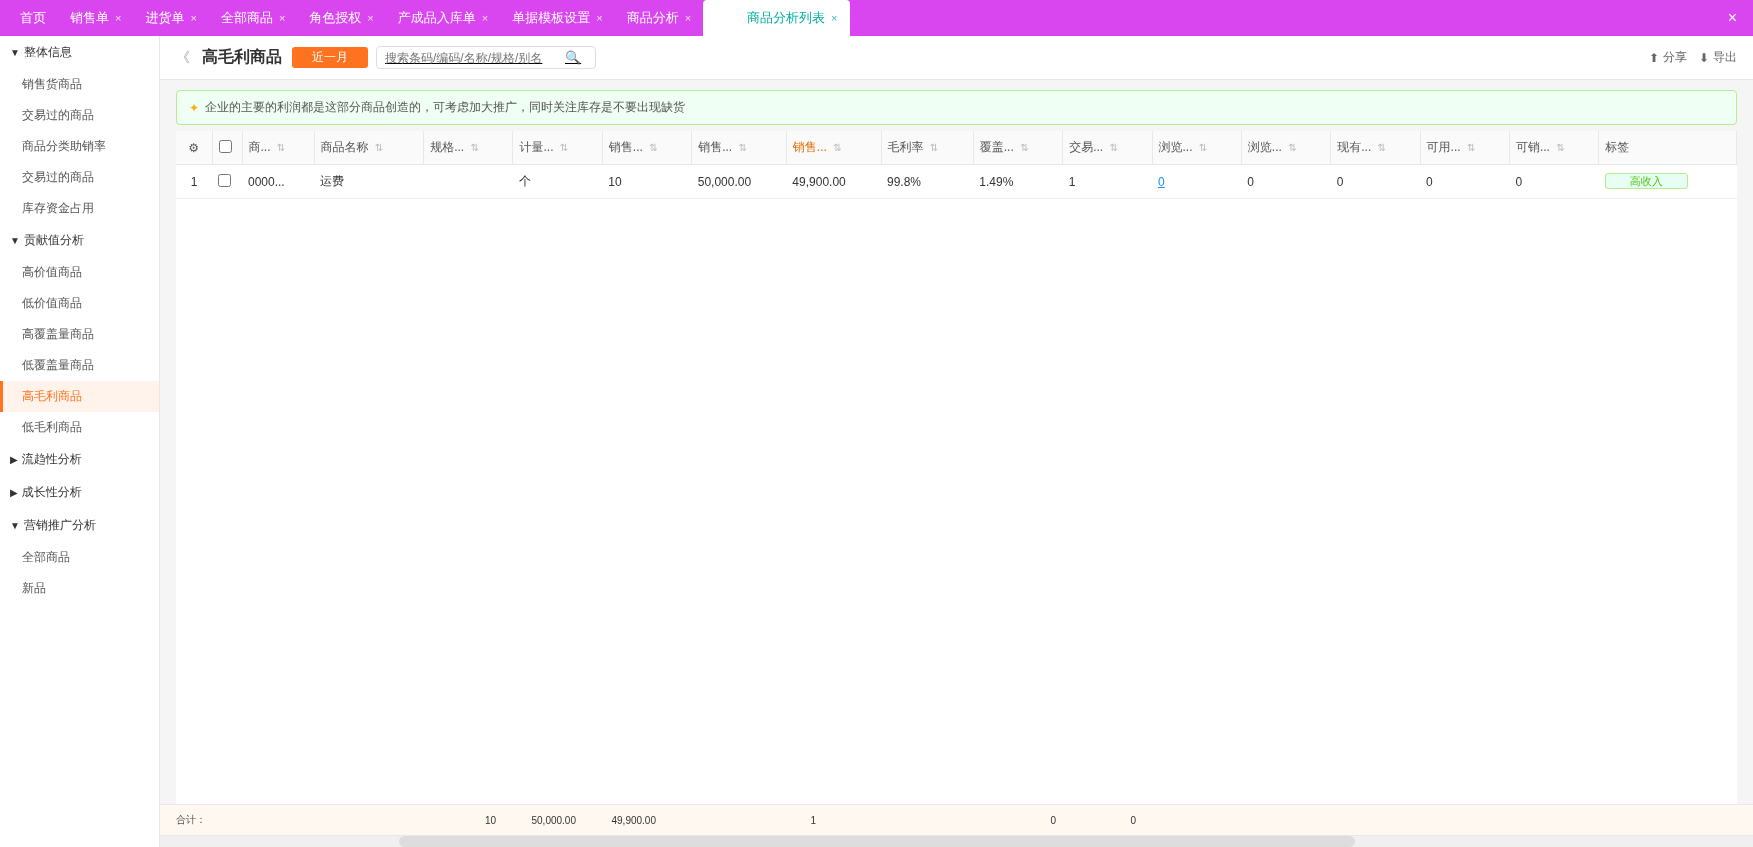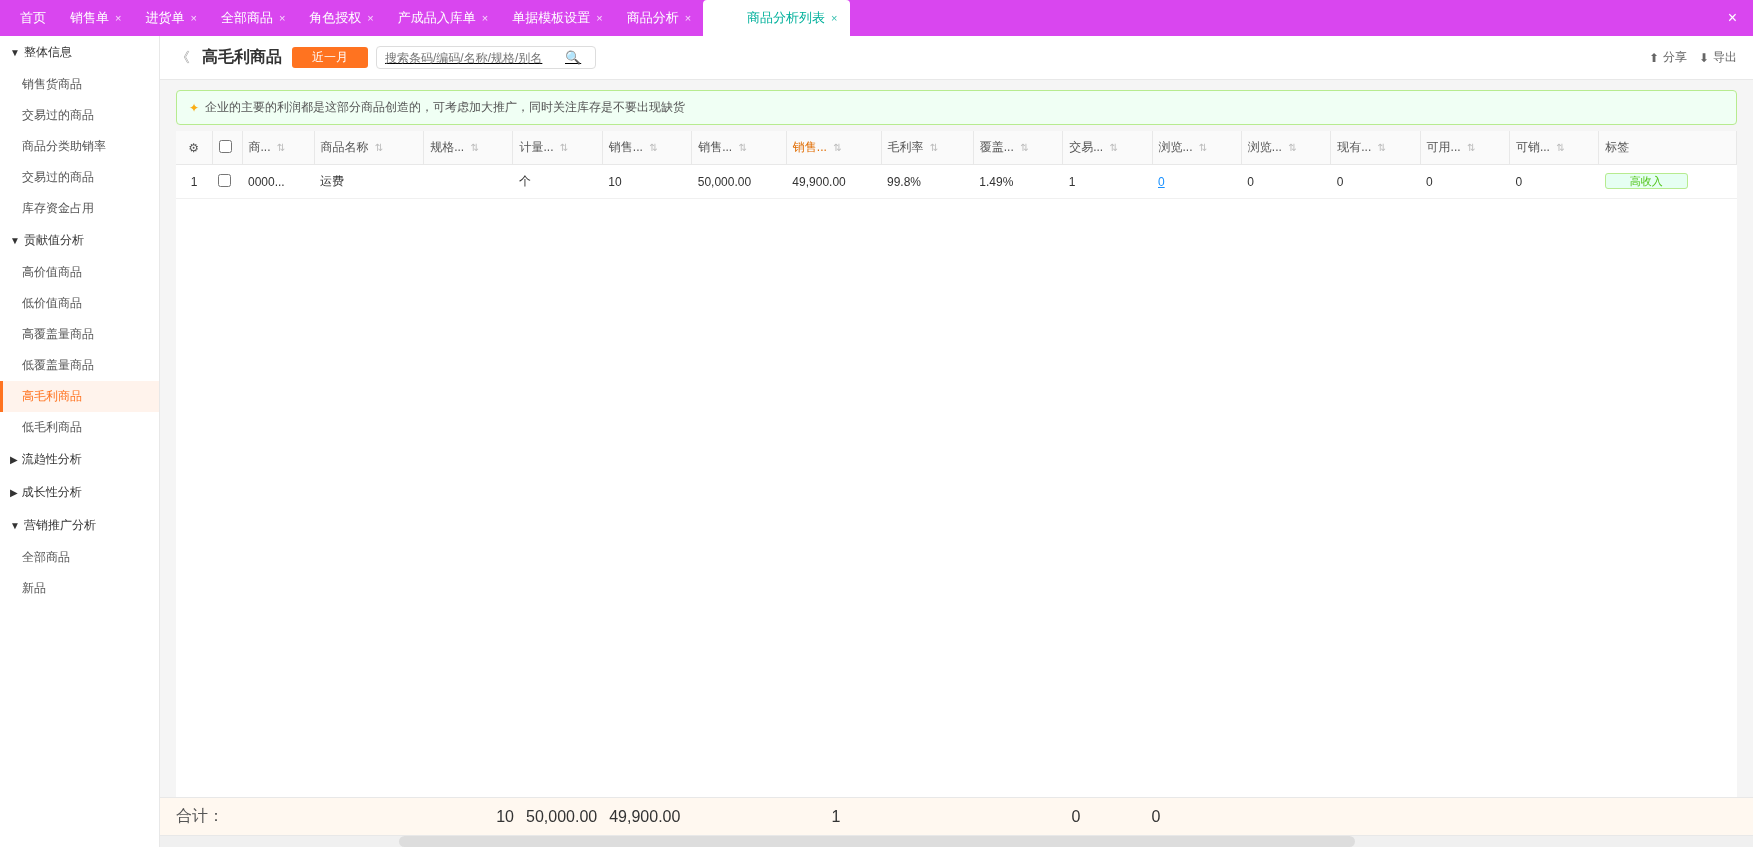--- a/index.html
+++ b/index.html
@@ -217,21 +217,21 @@
     }
     .link-cell { color: #1890ff; text-decoration: underline; cursor: pointer; }
 
     
     .footer-summary {
       background: #fff8f0;
       border-top: 1px solid #e8e8e8;
       padding: 8px 16px;
       display: flex;
       align-items: center;
-      font-size: 16px;
+      font-size: 10px;
       color: #333;
     }
     .footer-summary .label { margin-right: 16px; color: #555; }
     .footer-cell {
       min-width: 80px;
       text-align: right;
       padding: 0 6px;
     }
 
     

